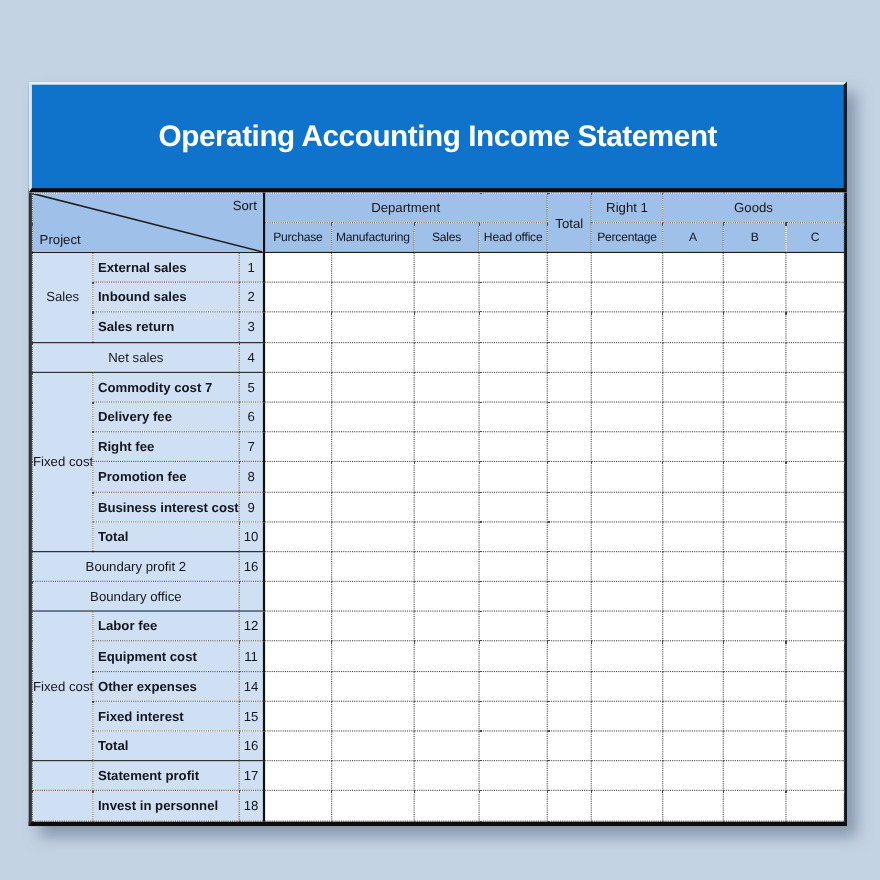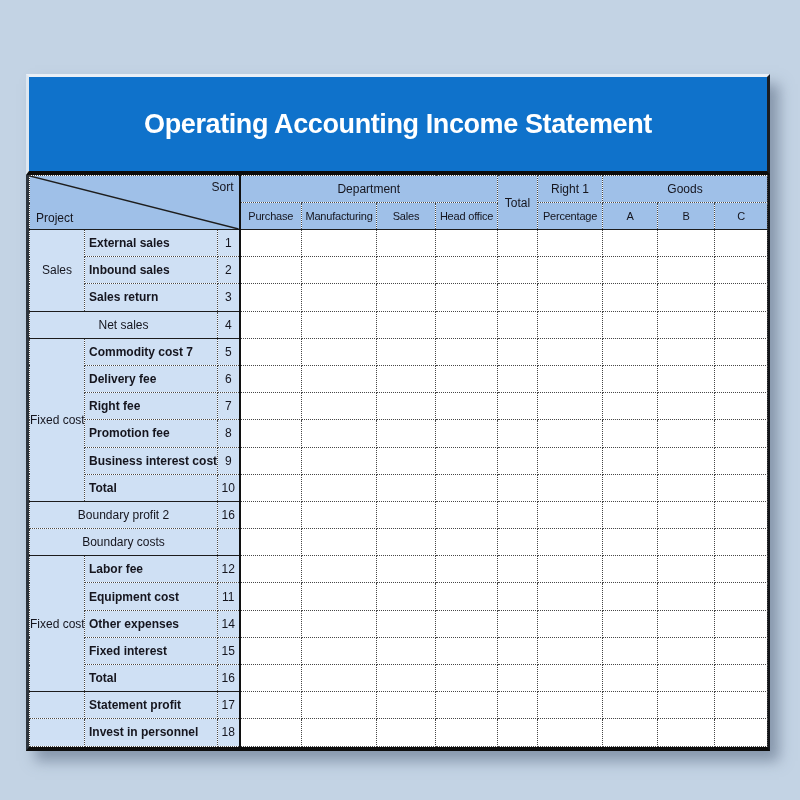--- a/index.html
+++ b/index.html
@@ -232,21 +232,21 @@
               <td class="data"></td>
               <td class="data"></td>
               <td class="data"></td>
               <td class="data"></td>
               <td class="data"></td>
               <td class="data"></td>
               <td class="data"></td>
               <td class="data"></td>
             </tr>
             <tr>
-              <td class="merged" colspan="2">Boundary costs</td>
+              <td class="merged" colspan="2">Boundary office</td>
               <td class="sort sortcol"></td>
               <td class="data"></td>
               <td class="data"></td>
               <td class="data"></td>
               <td class="data"></td>
               <td class="data"></td>
               <td class="data"></td>
               <td class="data"></td>
               <td class="data"></td>
               <td class="data"></td>

